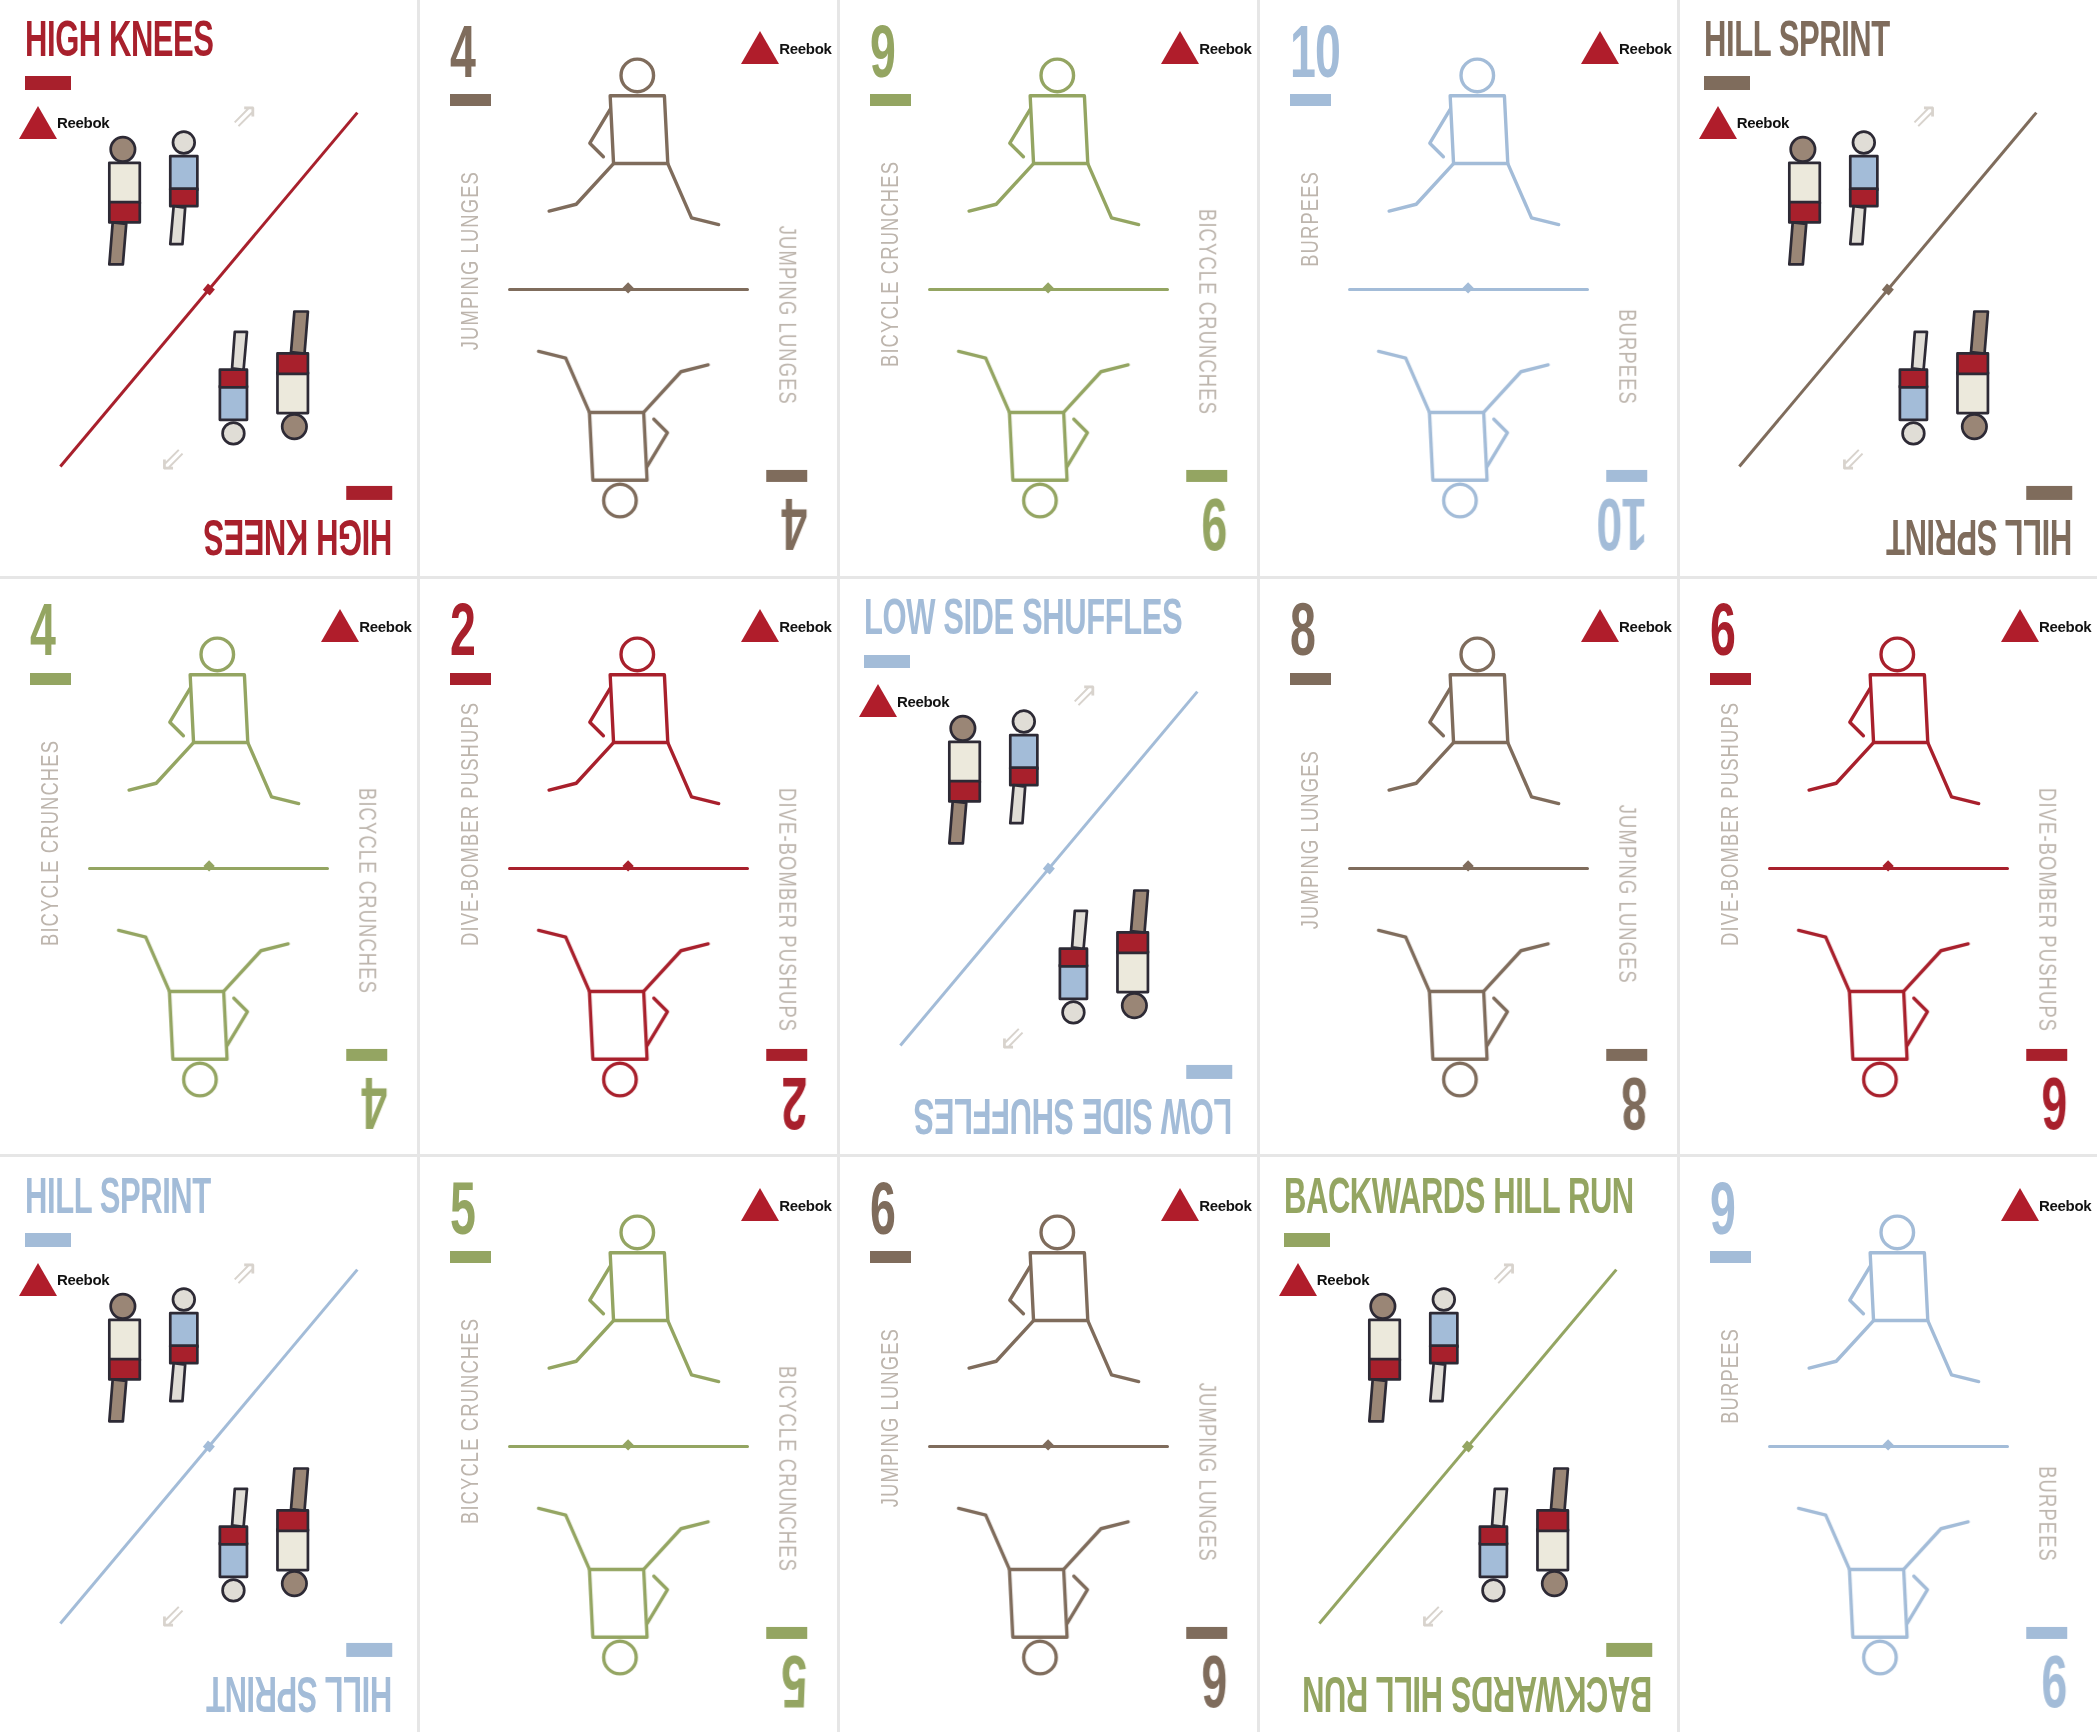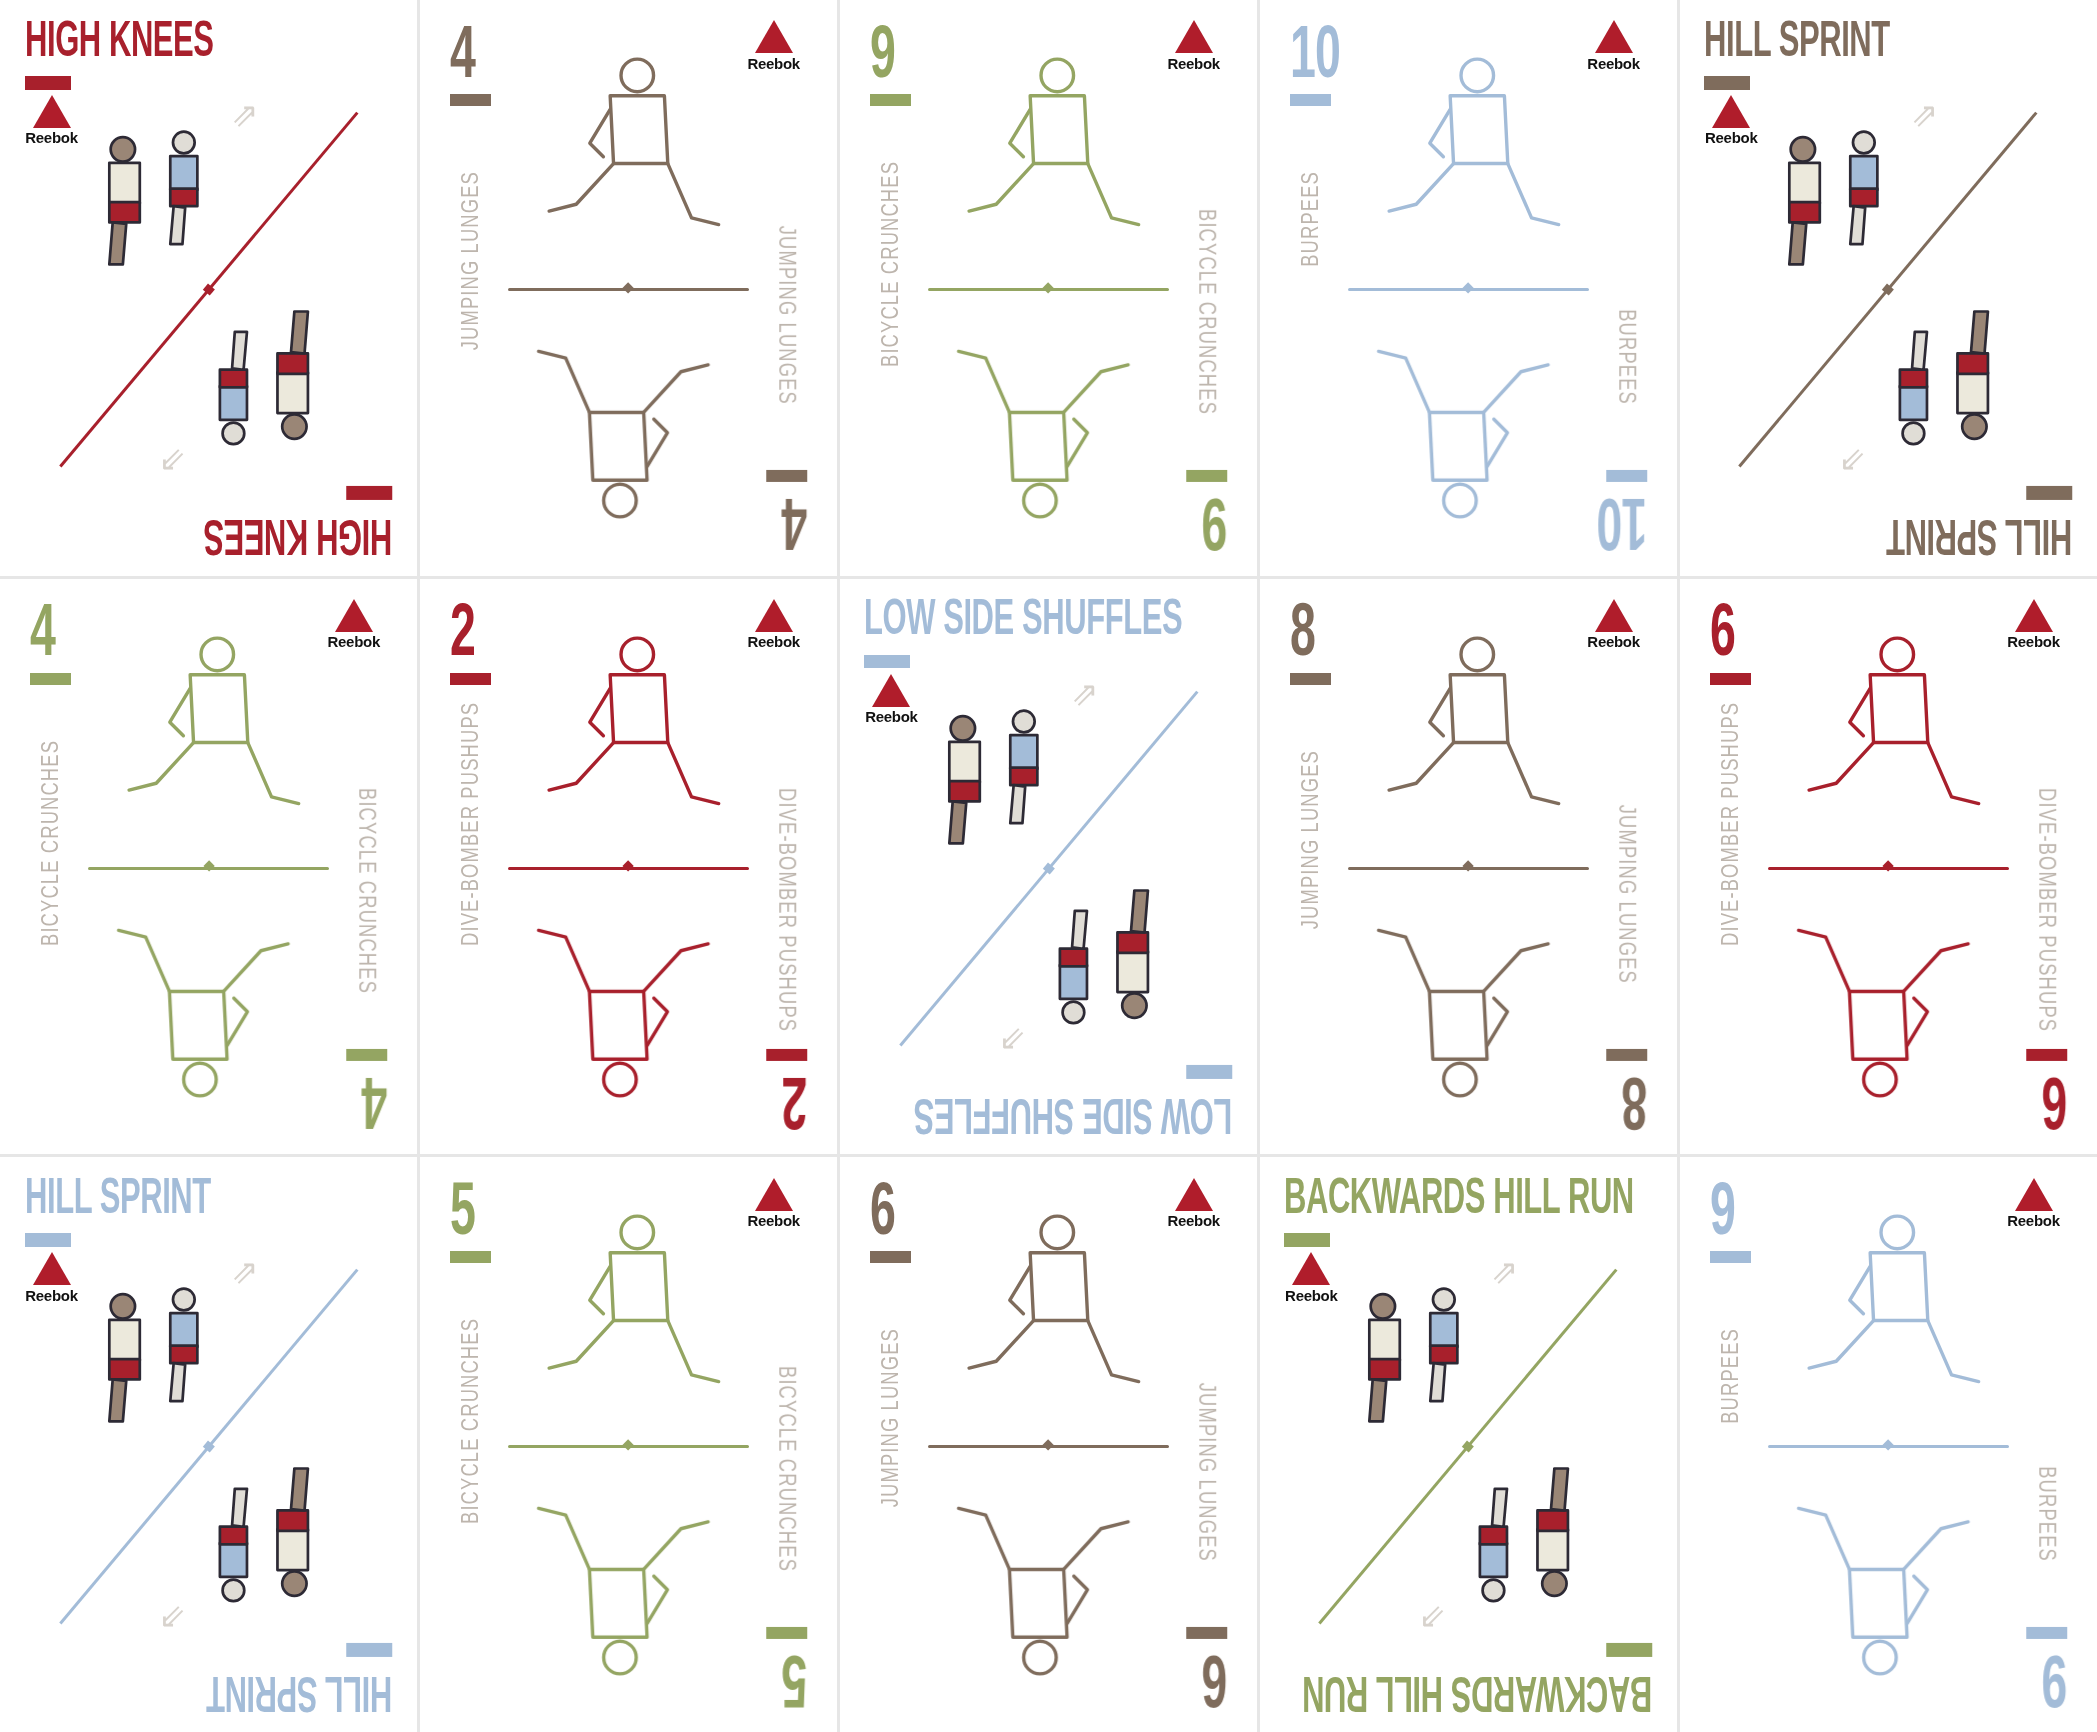--- a/index.html
+++ b/index.html
@@ -6,21 +6,21 @@
   body{width:2097px;height:1733px;overflow:hidden;font-family:"Liberation Sans",sans-serif;}
   .grid{position:relative;width:2097px;height:1733px;display:grid;grid-template-columns:repeat(5,1fr);grid-template-rows:repeat(3,1fr);gap:2.7px;background:#e6e6e6;}
   .card{position:relative;background:#fff;overflow:hidden;}
   .half{position:absolute;left:0;top:0;width:100%;height:50%;}
   .half.bottom{top:50%;transform:rotate(180deg);}
   .num{position:absolute;left:30px;top:13.6px;font-family:"Liberation Sans",sans-serif;font-weight:bold;font-size:75px;line-height:1;transform:scaleX(0.62);transform-origin:left top;letter-spacing:-1.4px;}
   .num-bar{position:absolute;left:30px;top:94px;width:41px;height:12.2px;}
   .vlabel{position:absolute;left:37px;top:122px;width:245px;font-size:23px;color:#bdb5ad;letter-spacing:1.4px;transform-origin:left top;transform:rotate(-90deg) translateX(-245px) scaleX(0.8);white-space:nowrap;text-align:right;}
   .title{position:absolute;left:24.5px;top:13.6px;font-weight:bold;font-size:50px;line-height:1;white-space:nowrap;transform:scaleX(0.62);transform-origin:left top;letter-spacing:-0.7px;}
   .title-bar{position:absolute;left:24.5px;top:76px;width:46px;height:13.6px;}
-  .logo{position:absolute;width:65px;height:54px;display:flex;flex-direction:column;align-items:center;}
+  .logo{position:absolute;width:65px;height:54px;display:flex;align-items:center;}
   .logo .tri{width:0;height:0;border-left:19px solid transparent;border-right:19px solid transparent;border-bottom:33px solid #b01d2b;position:relative;}
   .logo .word{font-weight:bold;font-size:15px;color:#111;margin-top:1.4px;letter-spacing:-0.3px;}
   .logo-r{right:31px;top:20.4px;}
   .logo-l{left:19px;top:95px;}
   .divider{position:absolute;left:88px;right:88px;top:50%;height:3.4px;border-radius:2px;}
   .divider .diamond{position:absolute;left:50%;top:-4.1px;width:8.2px;height:8.2px;margin-left:-4.1px;transform:rotate(45deg);}
   .diag{position:absolute;left:50%;top:50%;width:462px;height:3.4px;margin-left:-231px;transform:rotate(-50deg);}
   .diag .dot{position:absolute;left:50%;top:-2.7px;width:8.2px;height:8.2px;margin-left:-4.1px;}
   .figure{position:absolute;}
   .arrows{position:absolute;font-size:33px;color:#d8d3cd;}

